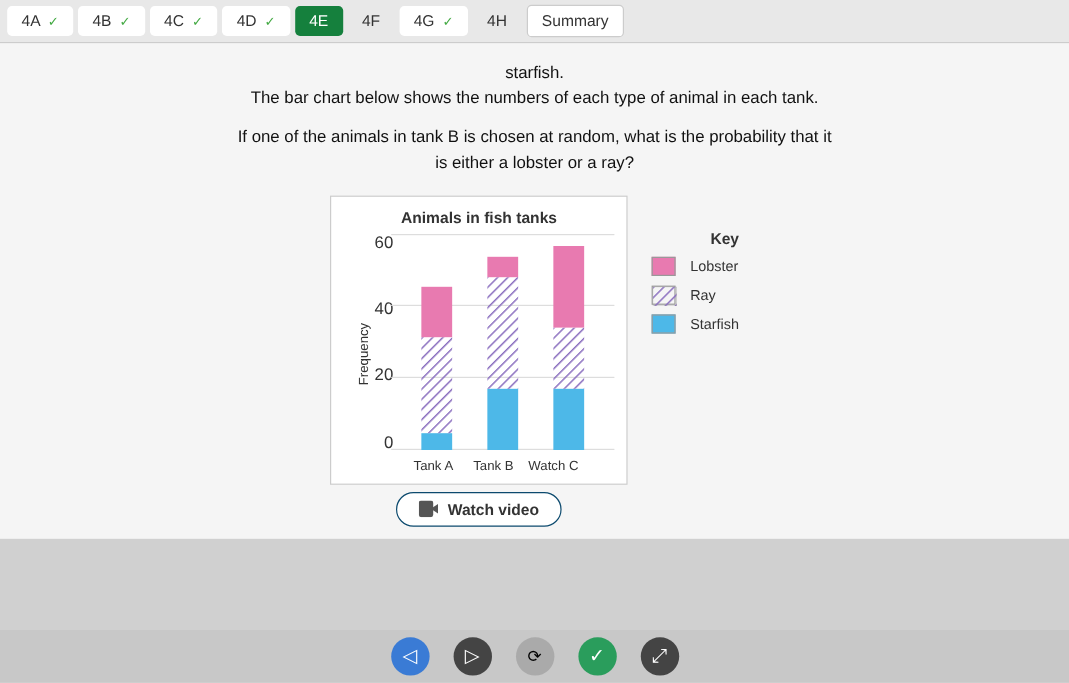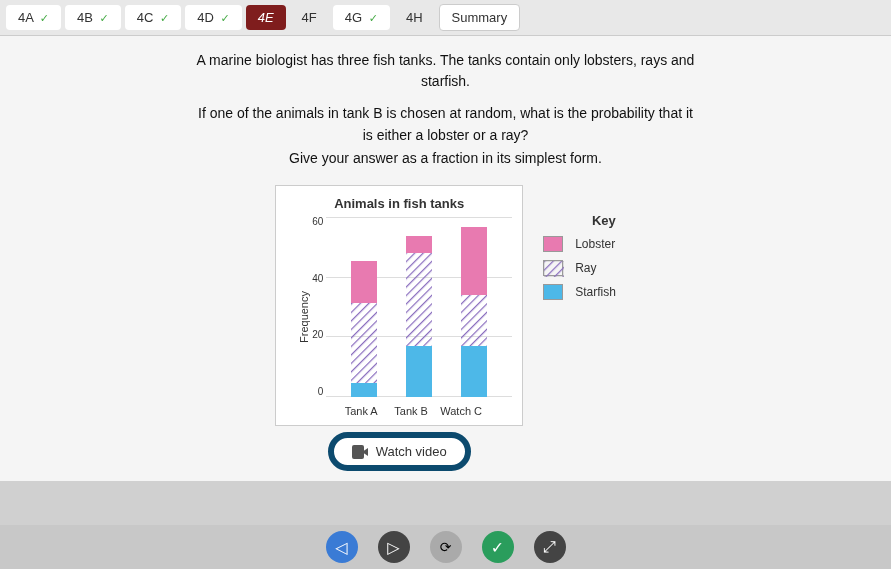--- a/index.html
+++ b/index.html
@@ -27,23 +27,22 @@
       font-weight: 500;
       cursor: pointer;
       border-radius: 4px;
       color: #333;
       white-space: nowrap;
     }
     .tab.completed {
       background: #fff;
     }
     .tab.active {
-      background: #7f1d1d;
+      background: #15803d;
       color: #fff;
-      font-style: italic;
     }
     .tab.summary {
       background: #fff;
       border: 1px solid #ccc;
     }
     .tab .check {
       color: #4a4;
       margin-left: 3px;
       font-size: 11px;
     }
@@ -120,21 +119,21 @@
       position: absolute;
       left: 26px;
       top: 0;
       bottom: 20px;
       display: flex;
       flex-direction: column;
       justify-content: space-between;
       align-items: flex-end;
     }
     .y-tick {
-      font-size: 10px;
+      font-size: 14px;
       color: #333;
       line-height: 1;
     }
 
     
     .grid-lines {
       position: absolute;
       left: 40px;
       right: 0;
       top: 0;
@@ -186,29 +185,30 @@
     }
 
     
     .watch-btn-wrap {
       display: flex;
       justify-content: center;
       margin-top: 6px;
     }
     .watch-btn {
       background: #fff;
-      border: 6px solid #0c4a6e;
+      border: 1px solid #0c4a6e;
       border-radius: 20px;
       padding: 6px 18px;
       font-size: 13px;
       cursor: pointer;
       display: flex;
       align-items: center;
       gap: 6px;
       color: #333;
+      font-weight: bold;
     }
 
     
     .key-box {
       display: flex;
       flex-direction: column;
       gap: 8px;
       margin-top: 28px;
       text-align: right;
     }
@@ -269,28 +269,27 @@
   <div class="tab active">4E</div>
   <div class="tab">4F</div>
   <div class="tab completed">4G <span class="check">✓</span></div>
   <div class="tab">4H</div>
   <div class="tab summary">Summary</div>
 </div>
 
 <div class="main">
 
   <div class="intro-text">
-    <div>A marine biologist has three fish tanks. The tanks contain only lobsters, rays and</div>
     <div>starfish.</div>
+    <div>The bar chart below shows the numbers of each type of animal in each tank.</div>
   </div>
 
   <div class="question-text">
     <div>If one of the animals in tank B is chosen at random, what is the probability that it</div>
     <div>is either a lobster or a ray?</div>
-    <div>Give your answer as a fraction in its simplest form.</div>
   </div>
 
   <div class="chart-section">
 
     <div>
       <div class="chart-container">
         <div class="chart-title">Animals in fish tanks</div>
 
         <div class="chart-inner">
 

